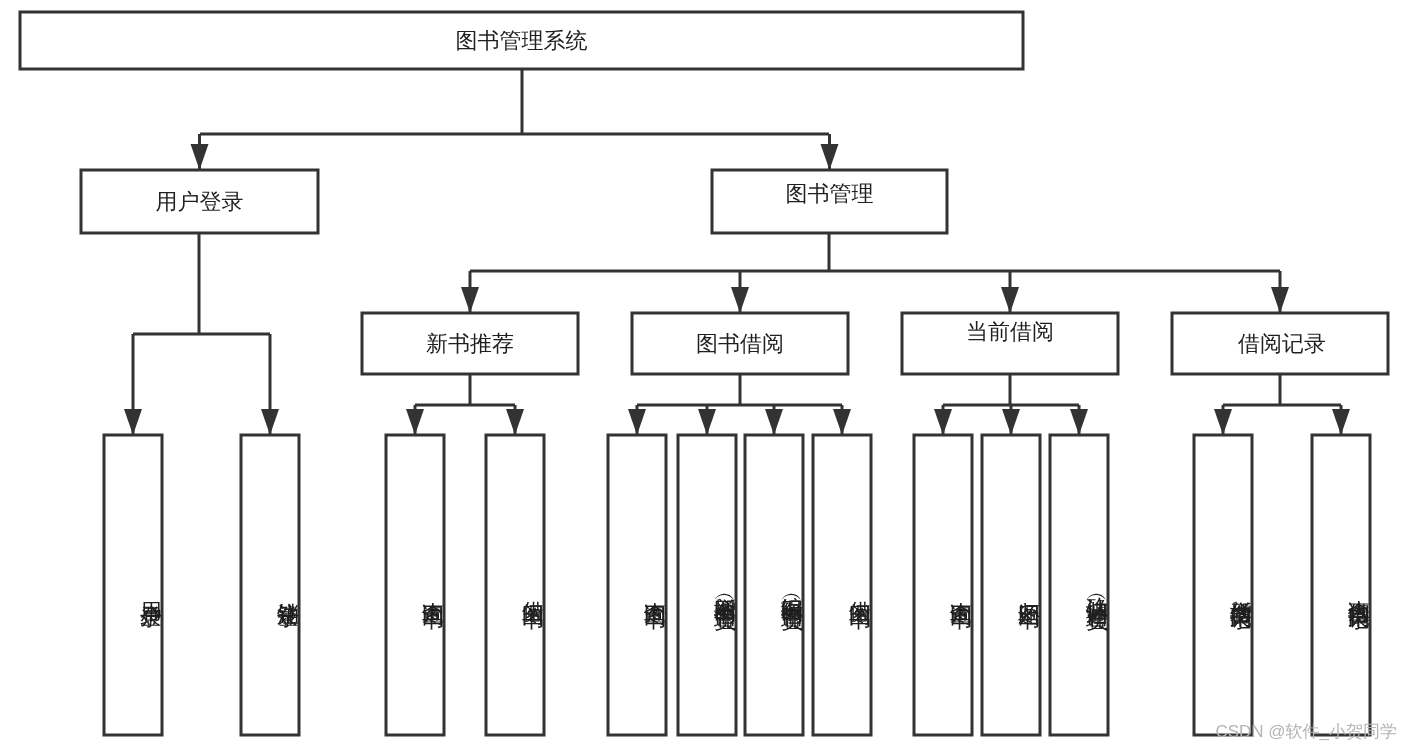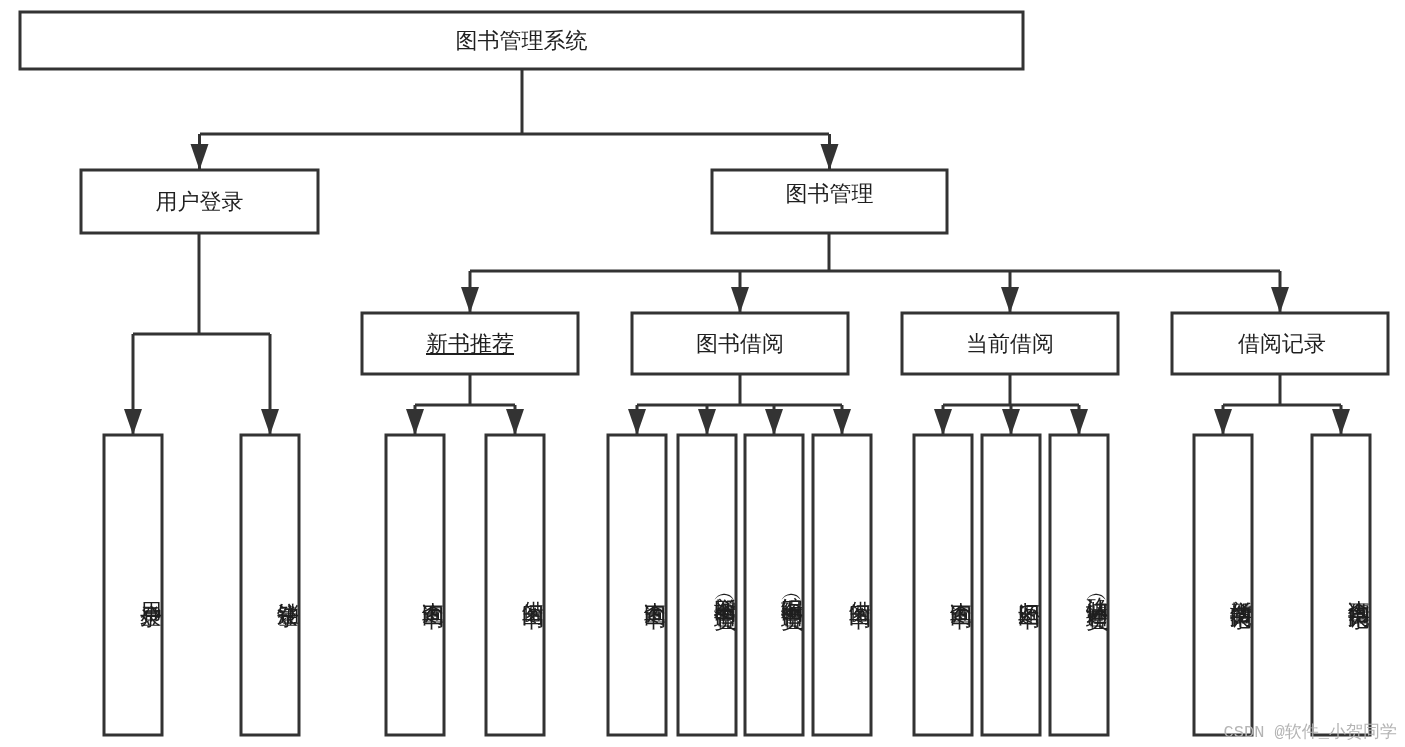--- a/index.html
+++ b/index.html
@@ -64,21 +64,21 @@
     justify-content: center;
     padding-top: 6px;
     box-sizing: border-box;
   }
   .watermark {
     position: absolute;
     right: 8px;
     bottom: 4px;
     font-size: 17px;
     color: #b4b4b4;
-    font-family: Liberation Mono, monospace;
+    font-family: Liberation Sans, sans-serif;
     white-space: nowrap;
   }
 </style>
 </head>
 <body>
 
 <div id="diagram-root">
 
   <svg class="diagram-canvas" viewBox="0 0 1405 747">
     <g id="connectors-layer">
@@ -156,23 +156,23 @@
         <rect x="1050" y="435" width="58" height="300" class="node-box"></rect>
         <rect x="1194" y="435" width="58" height="300" class="node-box"></rect>
         <rect x="1312" y="435" width="58" height="300" class="node-box"></rect>
       </g>
   </svg>
 
   <div id="labels-layer">
       <div class="node-label horizontal" style="left: 20px; top: 12px; width: 1003px; height: 57px;">图书管理系统</div>
       <div class="node-label horizontal" style="left: 81px; top: 170px; width: 237px; height: 63px;">用户登录</div>
       <div class="node-label horizontal" style="left: 712px; top: 170px; width: 235px; height: 47px;">图书管理</div>
-      <div class="node-label horizontal" style="left: 362px; top: 313px; width: 216px; height: 61px; text-decoration: underline;">新书推荐</div>
+      <div class="node-label horizontal" style="left: 362px; top: 313px; width: 216px; height: 61px;">新书推荐</div>
       <div class="node-label horizontal" style="left: 632px; top: 313px; width: 216px; height: 61px; border-radius: 13px;">图书借阅</div>
-      <div class="node-label horizontal" style="left: 902px; top: 313px; width: 216px; height: 61px;">当前借阅</div>
+      <div class="node-label horizontal" style="left: 902px; top: 301px; width: 216px; height: 61px;">当前借阅</div>
       <div class="node-label horizontal" style="left: 1172px; top: 313px; width: 220px; height: 61px;">借阅记录</div>
       <div class="node-label vertical" style="left: 104px; top: 435px; width: 58px; height: 300px;">用户登录</div>
       <div class="node-label vertical" style="left: 241px; top: 435px; width: 58px; height: 300px;">注销登录</div>
       <div class="node-label vertical" style="left: 386px; top: 435px; width: 58px; height: 300px;">查询图书</div>
       <div class="node-label vertical" style="left: 486px; top: 435px; width: 58px; height: 300px;">借阅图书</div>
       <div class="node-label vertical" style="left: 608px; top: 435px; width: 58px; height: 300px;">查询图书</div>
       <div class="node-label vertical" style="left: 678px; top: 435px; width: 58px; height: 300px;">新增图书（管理员）</div>
       <div class="node-label vertical" style="left: 745px; top: 435px; width: 58px; height: 300px;">编辑图书（管理员）</div>
       <div class="node-label vertical" style="left: 813px; top: 435px; width: 58px; height: 300px;">借阅图书</div>
       <div class="node-label vertical" style="left: 914px; top: 435px; width: 58px; height: 300px;">查询图书</div>

